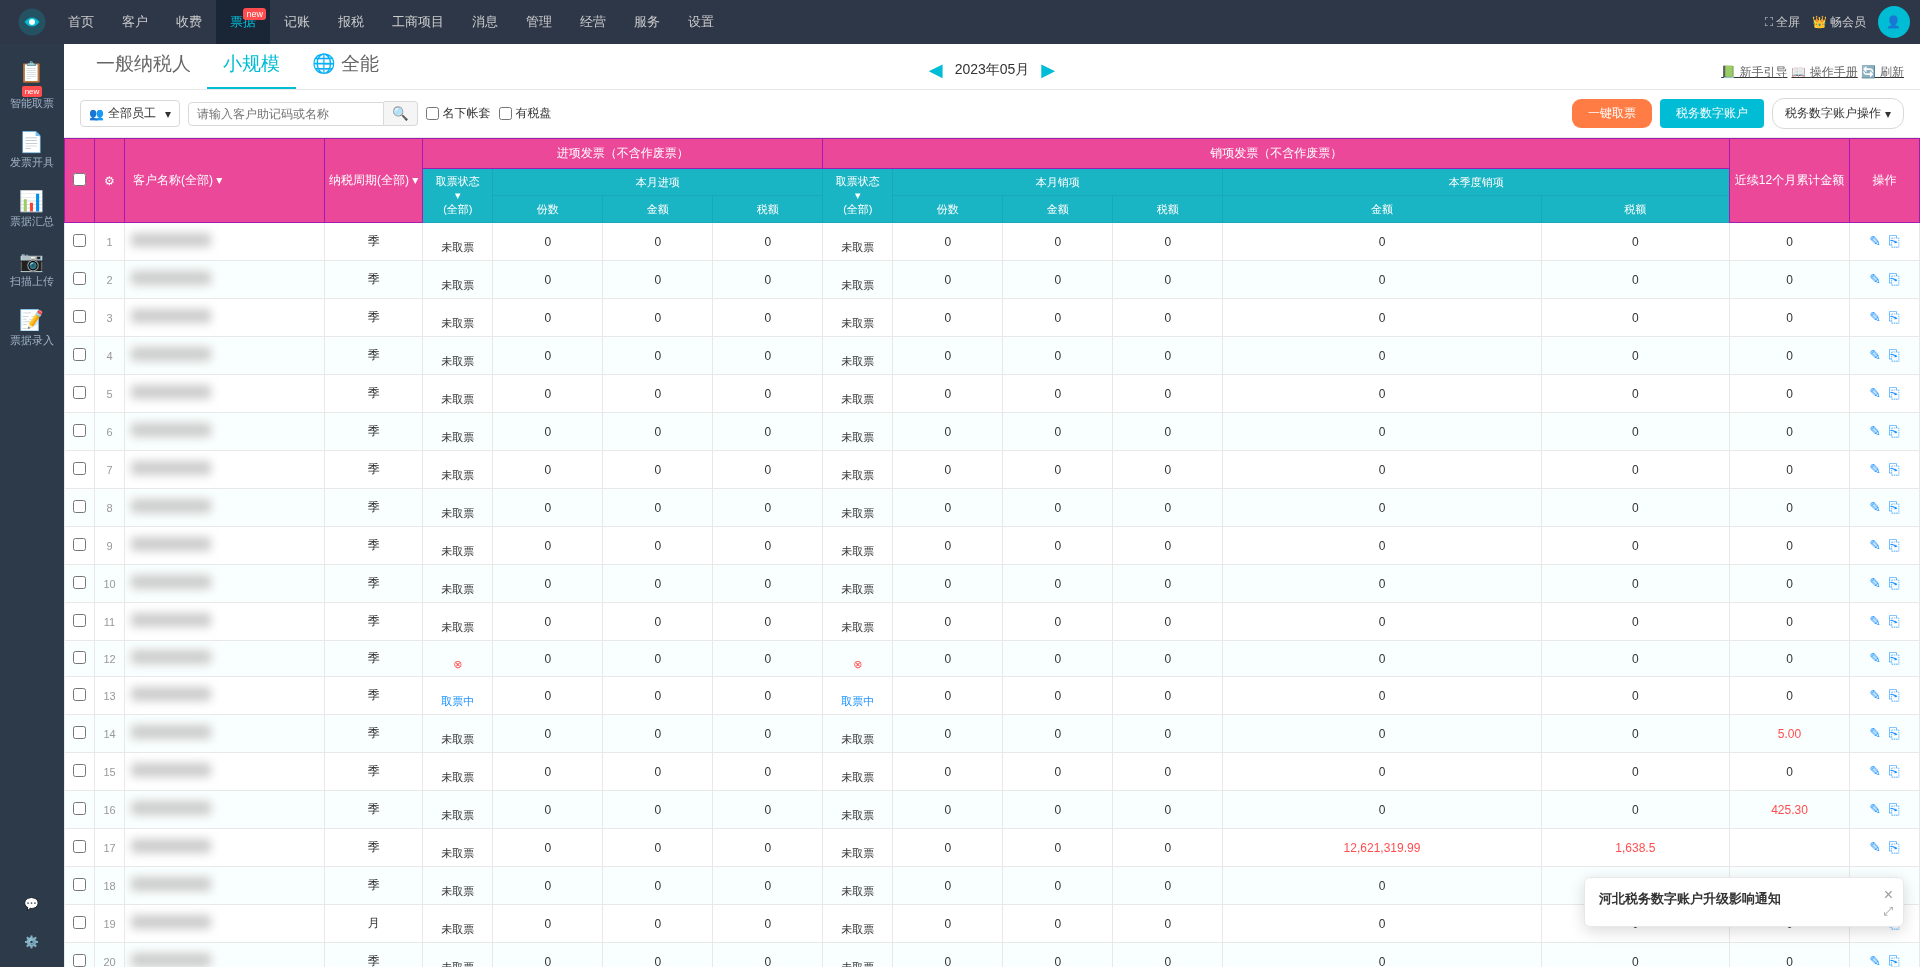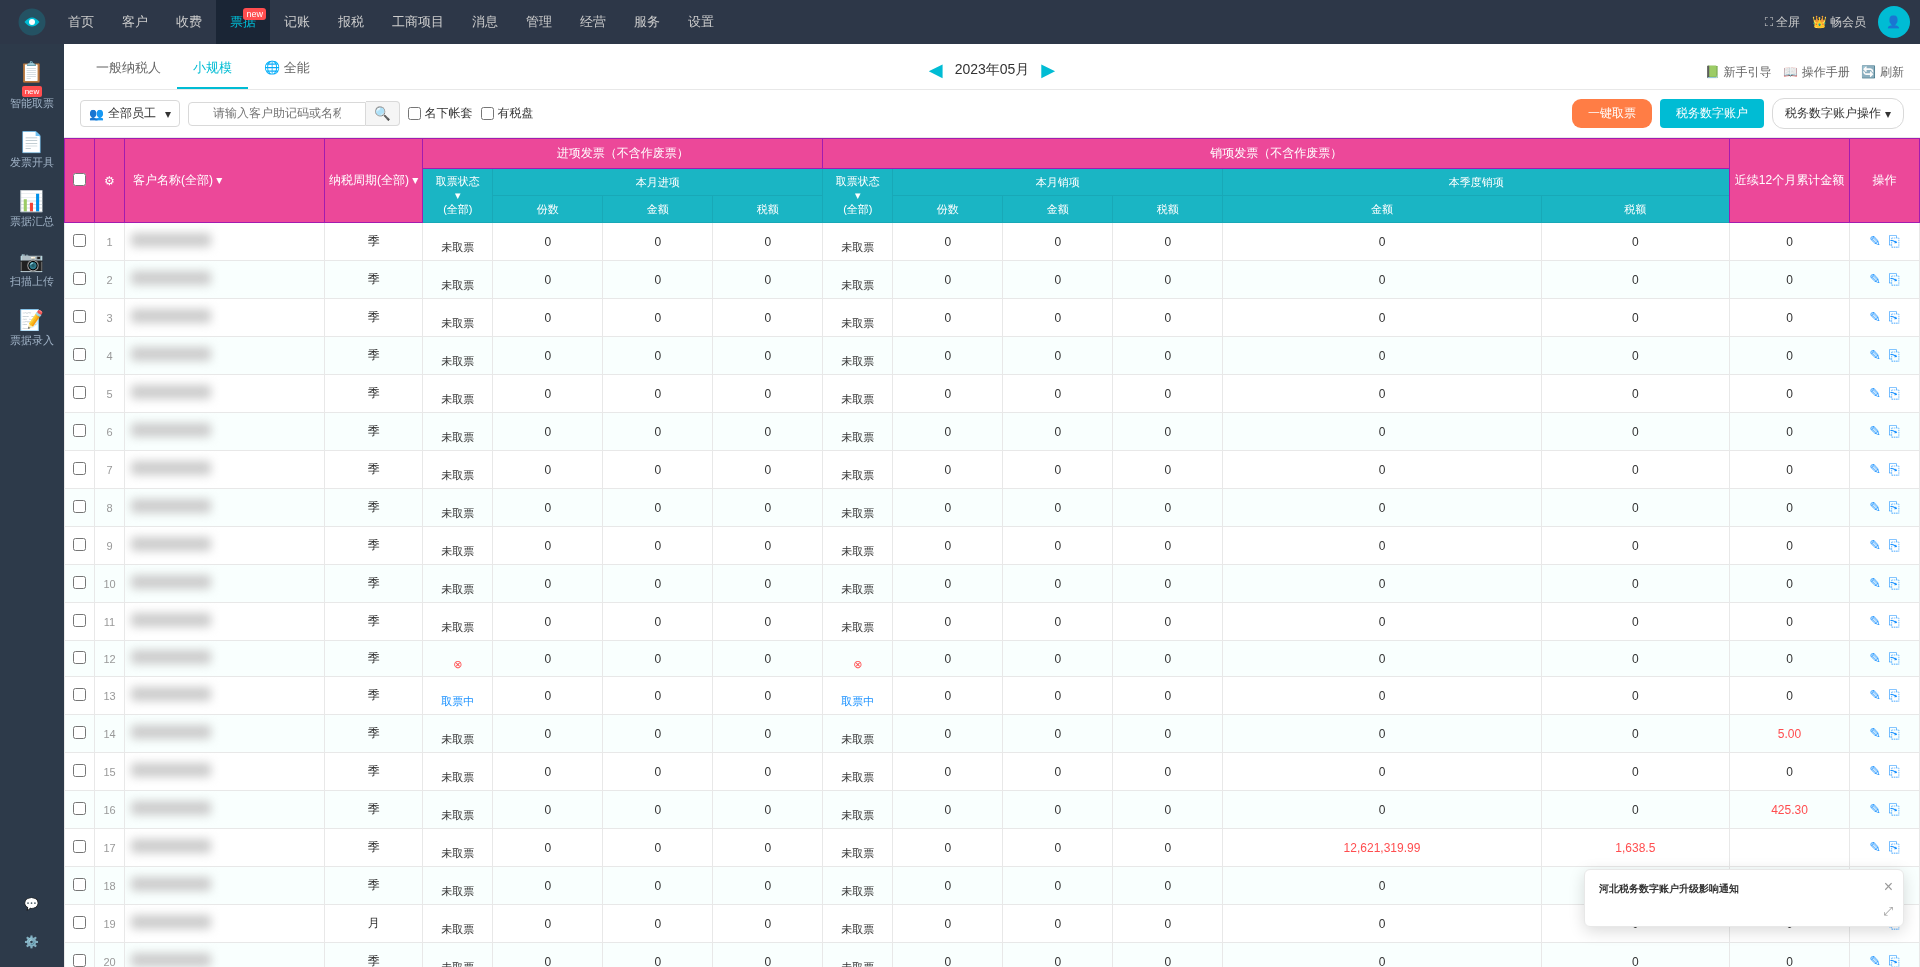--- a/index.html
+++ b/index.html
@@ -24,29 +24,29 @@
     .sidebar-item .icon { font-size: 20px; margin-bottom: 2px; }
     .sidebar-item .label { font-size: 11px; text-align: center; line-height: 1.2; }
     .sidebar-item .new-badge { background: #ff4d4f; color: #fff; font-size: 8px; padding: 1px 3px; border-radius: 2px; }
 
     
     .main-content { flex: 1; display: flex; flex-direction: column; background: #f0f2f5; overflow: hidden; }
 
     
     .sub-tabs { background: #fff; height: 46px; display: flex; align-items: flex-end; padding: 0 16px; border-bottom: 1px solid #e8e8e8; justify-content: space-between; }
     .sub-tabs-left { display: flex; align-items: flex-end; gap: 0; }
-    .sub-tab { padding: 10px 16px; cursor: pointer; color: #666; font-size: 13px; border-bottom: 2px solid transparent; }
+    .sub-tab { padding: 10px 16px; cursor: pointer; color: #666; font-size: 19px; border-bottom: 2px solid transparent; }
     .sub-tab.active { color: #00bcd4; border-bottom: 2px solid #00bcd4; font-weight: 500; }
-    .sub-tabs-right { display: flex; align-items: center; gap: 12px; padding-bottom: 8px; }
+    .sub-tabs-right { display: flex; align-items: center; gap: 4px; padding-bottom: 8px; text-decoration: underline; }
     .sub-tabs-right .link { color: #666; font-size: 12px; cursor: pointer; display: flex; align-items: center; gap: 3px; }
 
     
     .toolbar { background: #fff; padding: 8px 16px; display: flex; align-items: center; gap: 8px; border-bottom: 1px solid #e8e8e8; }
     .toolbar .select-wrapper { border: 1px solid #d9d9d9; border-radius: 4px; padding: 4px 8px; display: flex; align-items: center; gap: 4px; cursor: pointer; font-size: 12px; color: #333; background: #fff; min-width: 100px; }
-    .toolbar .search-input { border: 1px solid #d9d9d9; border-radius: 4px; padding: 4px 24px; font-size: 12px; width: 178px; font-family: Liberation Mono, monospace; }
+    .toolbar .search-input { border: 1px solid #d9d9d9; border-radius: 4px; padding: 4px 8px; font-size: 12px; width: 196px; }
     .toolbar .search-btn { background: #f5f5f5; border: 1px solid #d9d9d9; border-left: none; padding: 4px 8px; cursor: pointer; border-radius: 0 4px 4px 0; }
     .toolbar .checkbox-label { display: flex; align-items: center; gap: 4px; font-size: 12px; cursor: pointer; }
     .toolbar .spacer { flex: 1; }
     .toolbar .btn-primary { background: #ff7d45; color: #fff; border: none; padding: 6px 16px; border-radius: 9px; cursor: pointer; font-size: 12px; }
     .toolbar .btn-secondary { background: #00bcd4; color: #fff; border: none; padding: 6px 16px; border-radius: 4px; cursor: pointer; font-size: 12px; }
     .toolbar .btn-outline { background: #fff; color: #333; border: 1px solid #d9d9d9; padding: 6px 12px; border-radius: 12px; cursor: pointer; font-size: 12px; display: flex; align-items: center; gap: 4px; }
     .sub-tabs { position: relative; }
 
     
     .table-container { flex: 1; overflow: auto; background: #fff; margin: 0; }
@@ -64,21 +64,21 @@
     .status-normal { color: #333; }
     .status-taking { color: #1890ff; }
     .op-btn { color: #1890ff; cursor: pointer; font-size: 14px; padding: 0 2px; }
     .checkbox-cell { width: 30px; }
     .zero { color: #333; }
     .highlight { color: #ff4d4f; font-weight: 500; }
     .row-num { color: #999; font-size: 11px; }
 
     
     .notification-popup { position: fixed; right: 16px; bottom: 40px; width: 320px; background: #fff; border: 1px solid #e8e8e8; border-radius: 6px; box-shadow: 0 4px 16px rgba(0,0,0,0.15); padding: 12px 14px; z-index: 100; }
-    .notification-popup .popup-title { font-size: 10px; font-weight: 600; color: #333; margin-bottom: 18px; }
+    .notification-popup .popup-title { font-size: 13px; font-weight: 600; color: #333; margin-bottom: 6px; }
     .notification-popup .popup-body { font-size: 12px; color: #666; line-height: 1.6; }
     .notification-popup .close-btn { position: absolute; top: 8px; right: 10px; cursor: pointer; color: #999; font-size: 16px; }
     .notification-popup .expand-icon { position: absolute; bottom: 8px; right: 10px; cursor: pointer; color: #999; }
 
     
     .status-bar { background: #fff; padding: 6px 16px; border-top: 1px solid #e8e8e8; display: flex; align-items: center; gap: 16px; font-size: 12px; color: #666; }
     .status-bar .tax-policy { color: #ff7d45; cursor: pointer; }
 
     .table-section { flex: 1; display: flex; flex-direction: column; overflow: hidden; }
 

